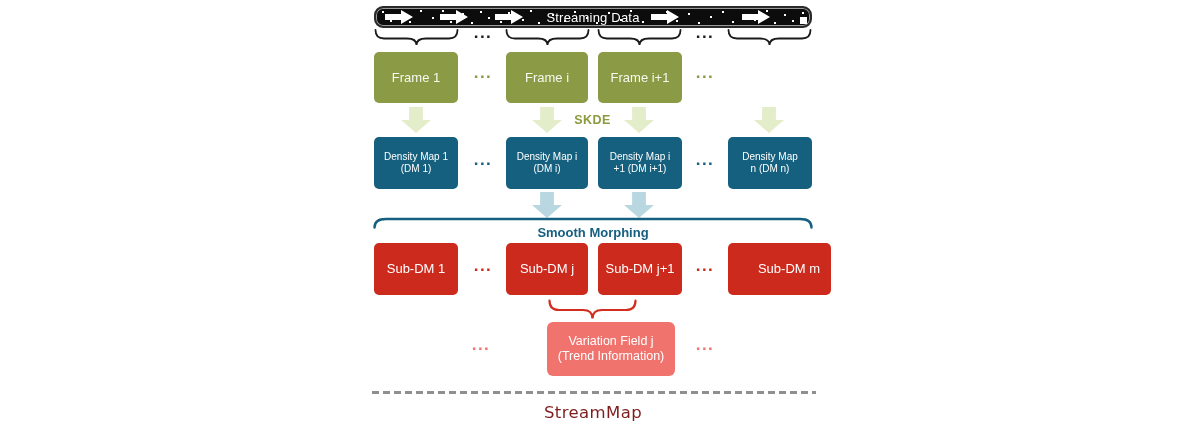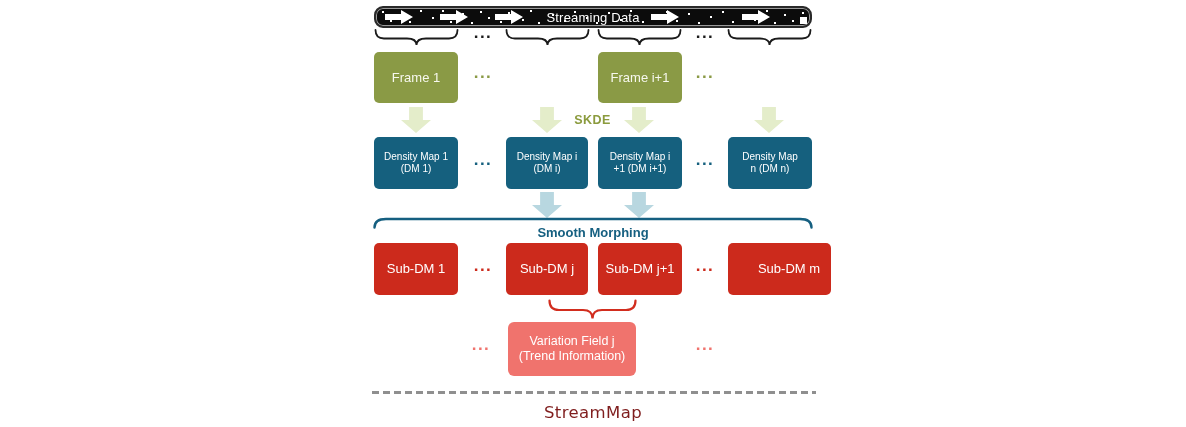--- a/index.html
+++ b/index.html
@@ -137,20 +137,23 @@
   </svg>
   <svg class="brace" style="left:727px;top:29px;" width="85" height="17" viewBox="0 0 85 17">
     <path d="M1.5,1 Q1.5,9.5 10,9.5 L33,9.5 Q42.5,9.5 42.5,16 Q42.5,9.5 52,9.5 L75,9.5 Q83.5,9.5 83.5,1" fill="none" stroke="#1b1b1b" stroke-width="1.8" stroke-linecap="round"></path>
   </svg>
   <span class="dots dots-black" style="left:469px;top:24px;">...</span>
   <span class="dots dots-black" style="left:691px;top:24px;">...</span>
 
   <div class="box frame-bg" style="left:374px;top:52px;width:84px;">
     <span>Frame 1</span>
   </div>
+  <div class="box frame-bg" style="left:506px;top:52px;width:82px;">
+    <span>Frame i</span>
+  </div>
   <div class="box frame-bg" style="left:598px;top:52px;width:84px;">
     <span>Frame i+1</span>
   </div>
   <span class="dots dots-olive" style="left:469px;top:64px;">...</span>
   <span class="dots dots-olive" style="left:691px;top:64px;">...</span>
 
   <div class="arrow pale" style="left:401px;top:107px;"></div>
   <div class="arrow pale" style="left:532px;top:107px;"></div>
   <div class="arrow pale" style="left:624px;top:107px;"></div>
   <div class="arrow pale" style="left:754px;top:107px;"></div>
@@ -195,21 +198,21 @@
   <div class="box subdm-bg" style="left:728px;top:243px;width:84px;padding-left:19px;">
     <span>Sub-DM m</span>
   </div>
   <span class="dots dots-red" style="left:469px;top:257px;">...</span>
   <span class="dots dots-red" style="left:691px;top:257px;">...</span>
 
   <svg class="brace" style="left:548px;top:299px;" width="89" height="21" viewBox="0 0 89 21">
     <path d="M1.5,1.5 Q1.5,11 11,11 L35,11 Q44.5,11 44.5,19.5 Q44.5,11 54,11 L78,11 Q87.5,11 87.5,1.5" fill="none" stroke="#d22d1e" stroke-width="2.2" stroke-linecap="round"></path>
   </svg>
 
-  <div class="box variation-bg" style="left:508px;top:322px;width:128px;">
+  <div class="box variation-bg" style="left:547px;top:322px;width:128px;">
     <span>Variation Field j</span>
     <span>(Trend Information)</span>
   </div>
   <span class="dots dots-salmon" style="left:467px;top:336px;">...</span>
   <span class="dots dots-salmon" style="left:691px;top:336px;">...</span>
 
   <div class="dashed-line"></div>
   <div class="caption">StreamMap</div>
 
 </div>

